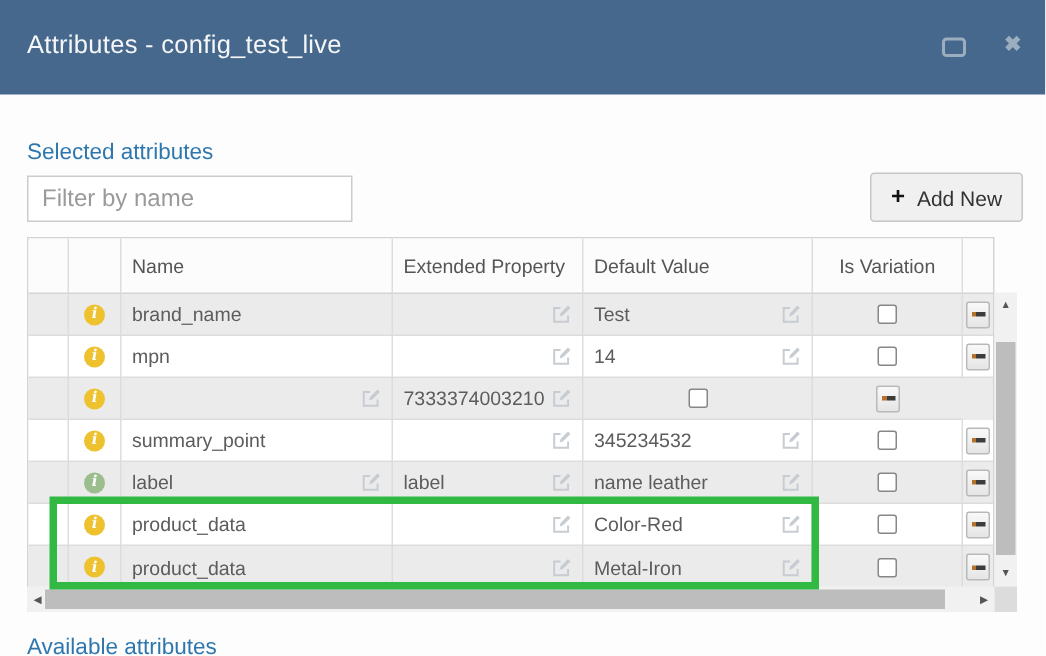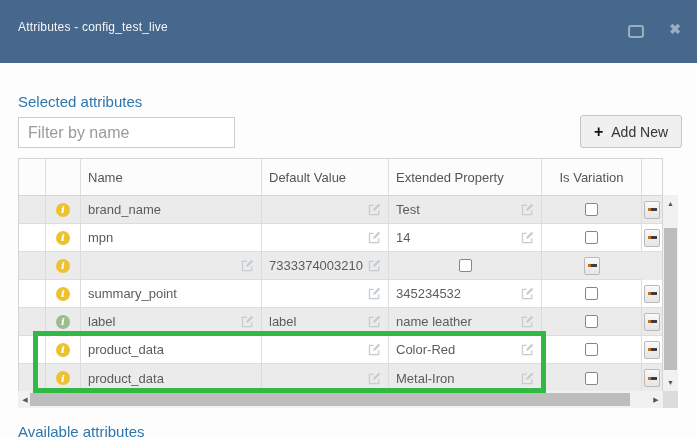--- a/index.html
+++ b/index.html
@@ -1,21 +1,21 @@
 <!DOCTYPE html>
 <html><head>
 <meta charset="utf-8">
 <style>
   * { margin:0; padding:0; box-sizing:border-box; }
   body { background:#fff; font-family:"Liberation Sans", sans-serif; }
   .modal { position:relative; width:697px; height:437px; background:#fdfdfd; overflow:hidden; }
 
   
   .titlebar { position:absolute; top:0; left:0; width:697px; height:63px; background:#46688c; }
-  .titlebar-title { position:absolute; left:18px; top:20px; color:#f4f6f8; font-size:12px; letter-spacing:.2px; }
+  .titlebar-title { position:absolute; left:18px; top:20px; color:#f4f6f8; font-size:17px; letter-spacing:.2px; }
   .max-btn { position:absolute; right:53px; top:25px; width:16px; height:13px; border:2px solid #9cadc0; border-radius:3px; cursor:pointer; }
   .close-btn { position:absolute; right:16px; top:21px; color:#9cadc0; font-size:14px; font-weight:bold; cursor:pointer; }
 
   
   .section-title { position:absolute; left:18px; font-size:15px; color:#2e77ae; }
   .selected-title { top:93px; }
   .available-title { top:423px; }
 
   
   .filter-input { position:absolute; left:18px; top:117px; width:217px; height:31px; border:1px solid #ccc; background:#fff; padding:0 9px; font-size:16px; color:#555; font-family:"Liberation Sans", sans-serif; }
@@ -89,22 +89,22 @@
     <span class="plus">+</span>
     <span>Add New</span>
   </button>
 
   <div class="table-wrap">
     <div class="grid">
       <div class="grid-row thead-row">
         <div class="cell"></div>
         <div class="cell"></div>
         <div class="cell pad">Name</div>
+        <div class="cell pad">Extended Property</div>
         <div class="cell pad">Default Value</div>
-        <div class="cell pad">Extended Property</div>
         <div class="cell center">Is Variation</div>
         <div class="cell"></div>
       </div>
       <div id="rows-container">
   <div class="grid-row trow striped">
     <div class="cell"></div>
     <div class="cell center">
       <span class="info-icon icon-yellow">i</span>
     </div>
     <div class="cell pad">

